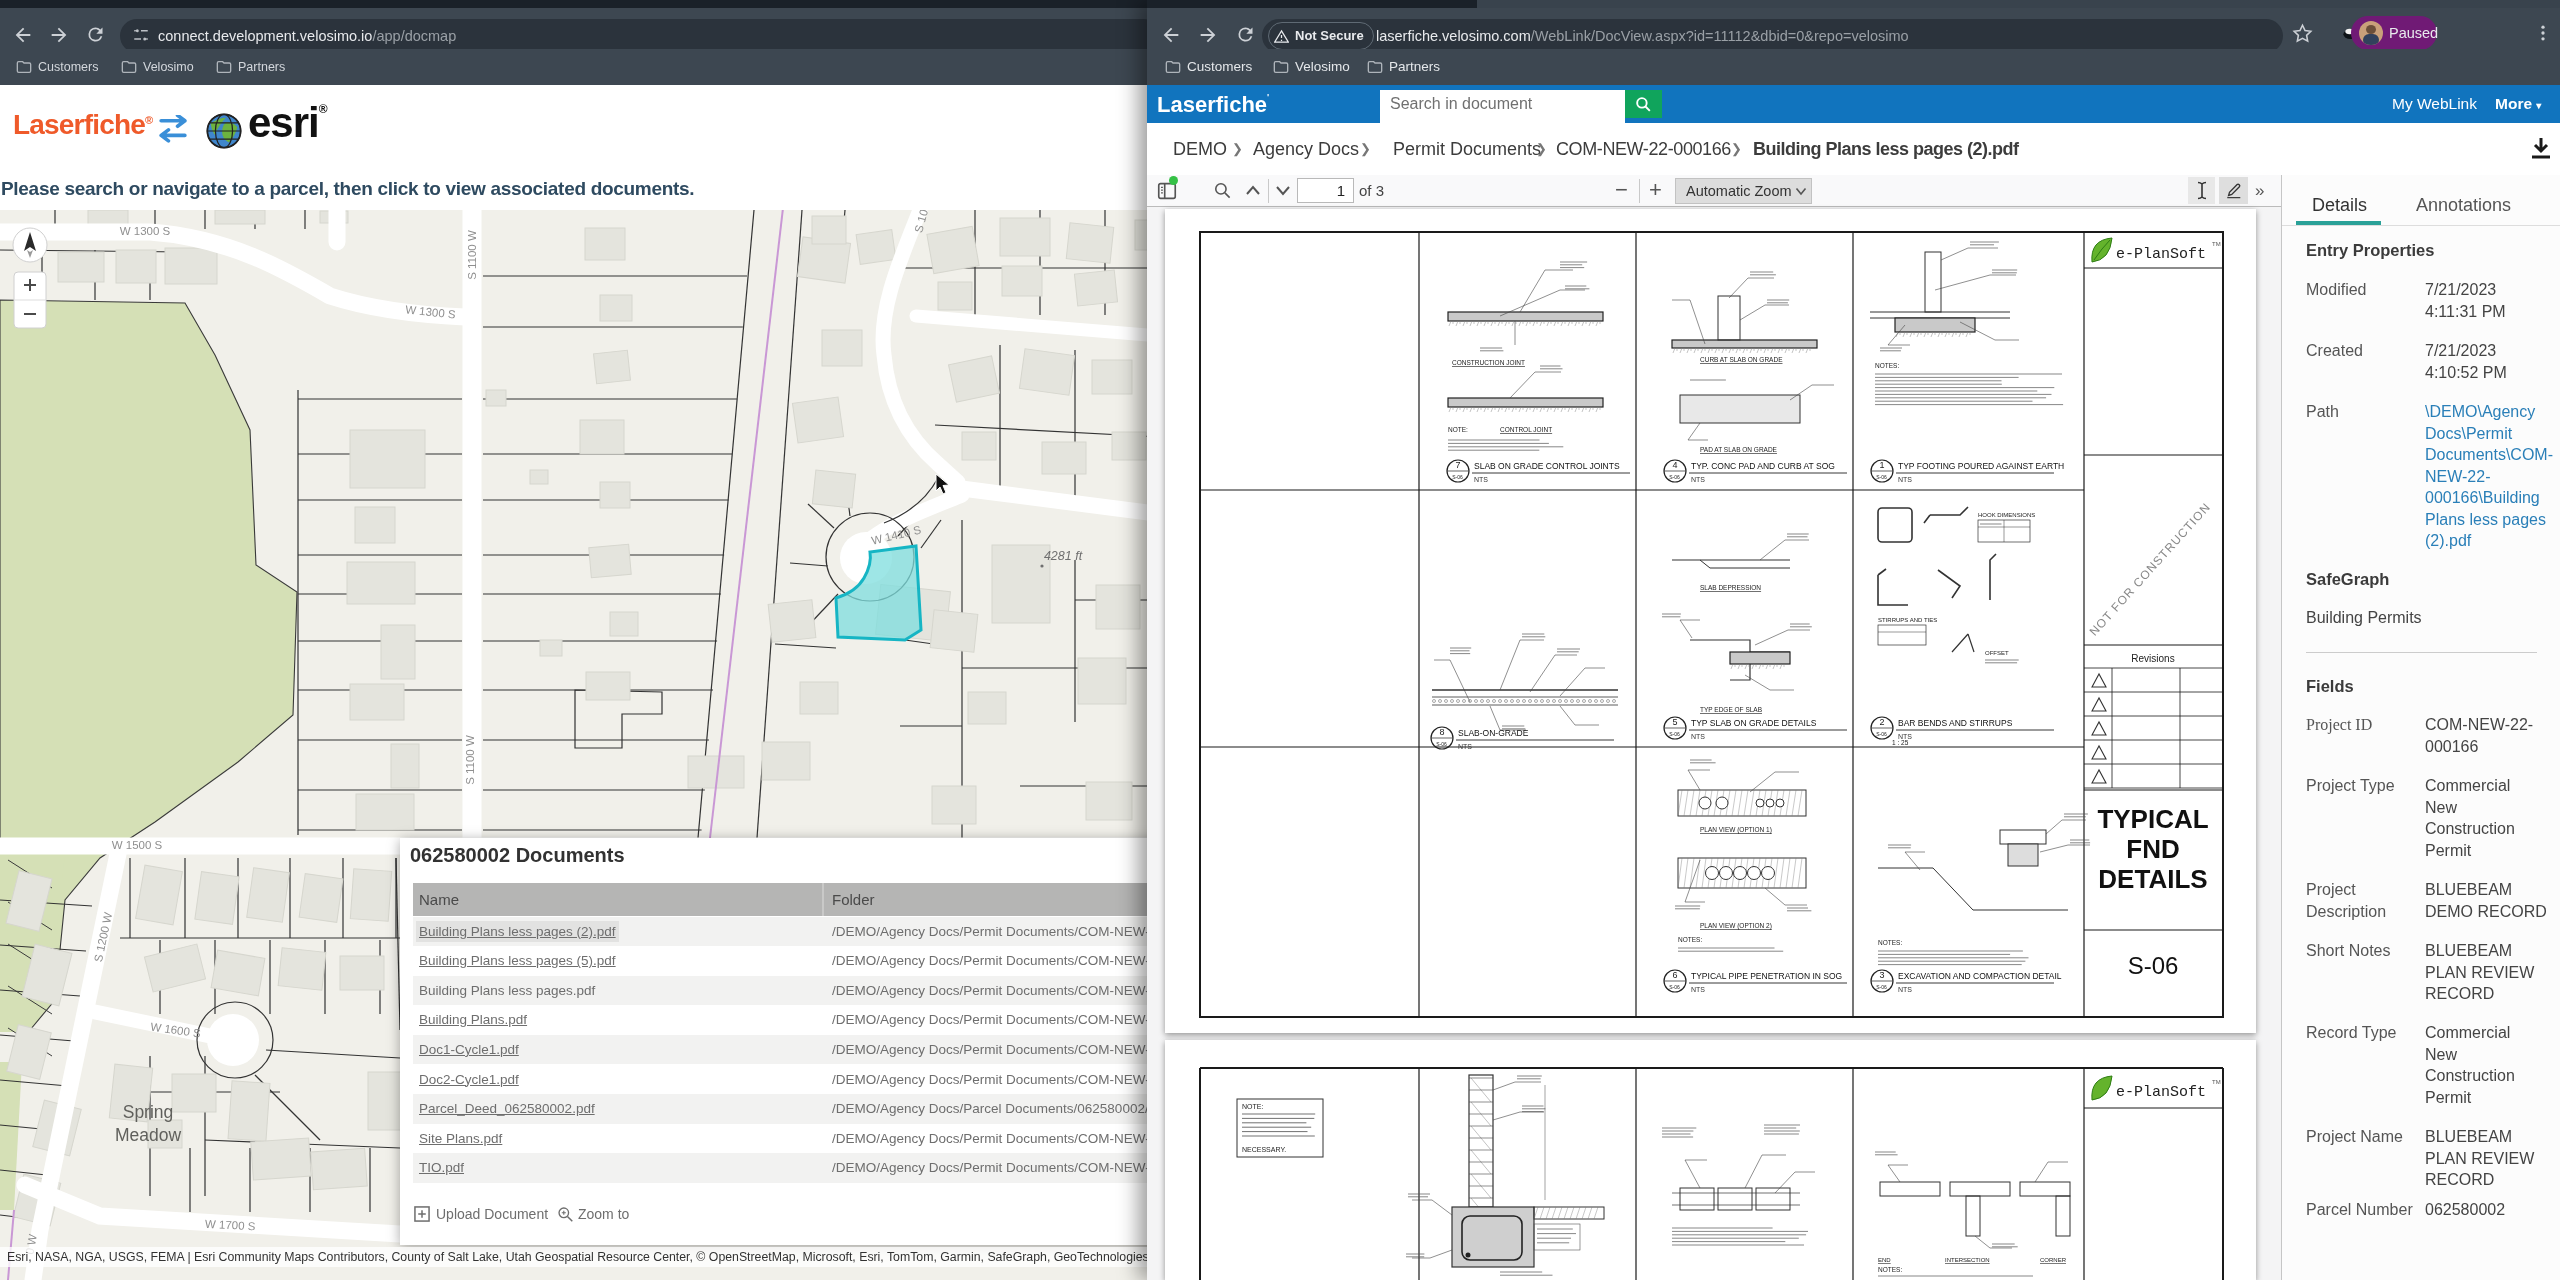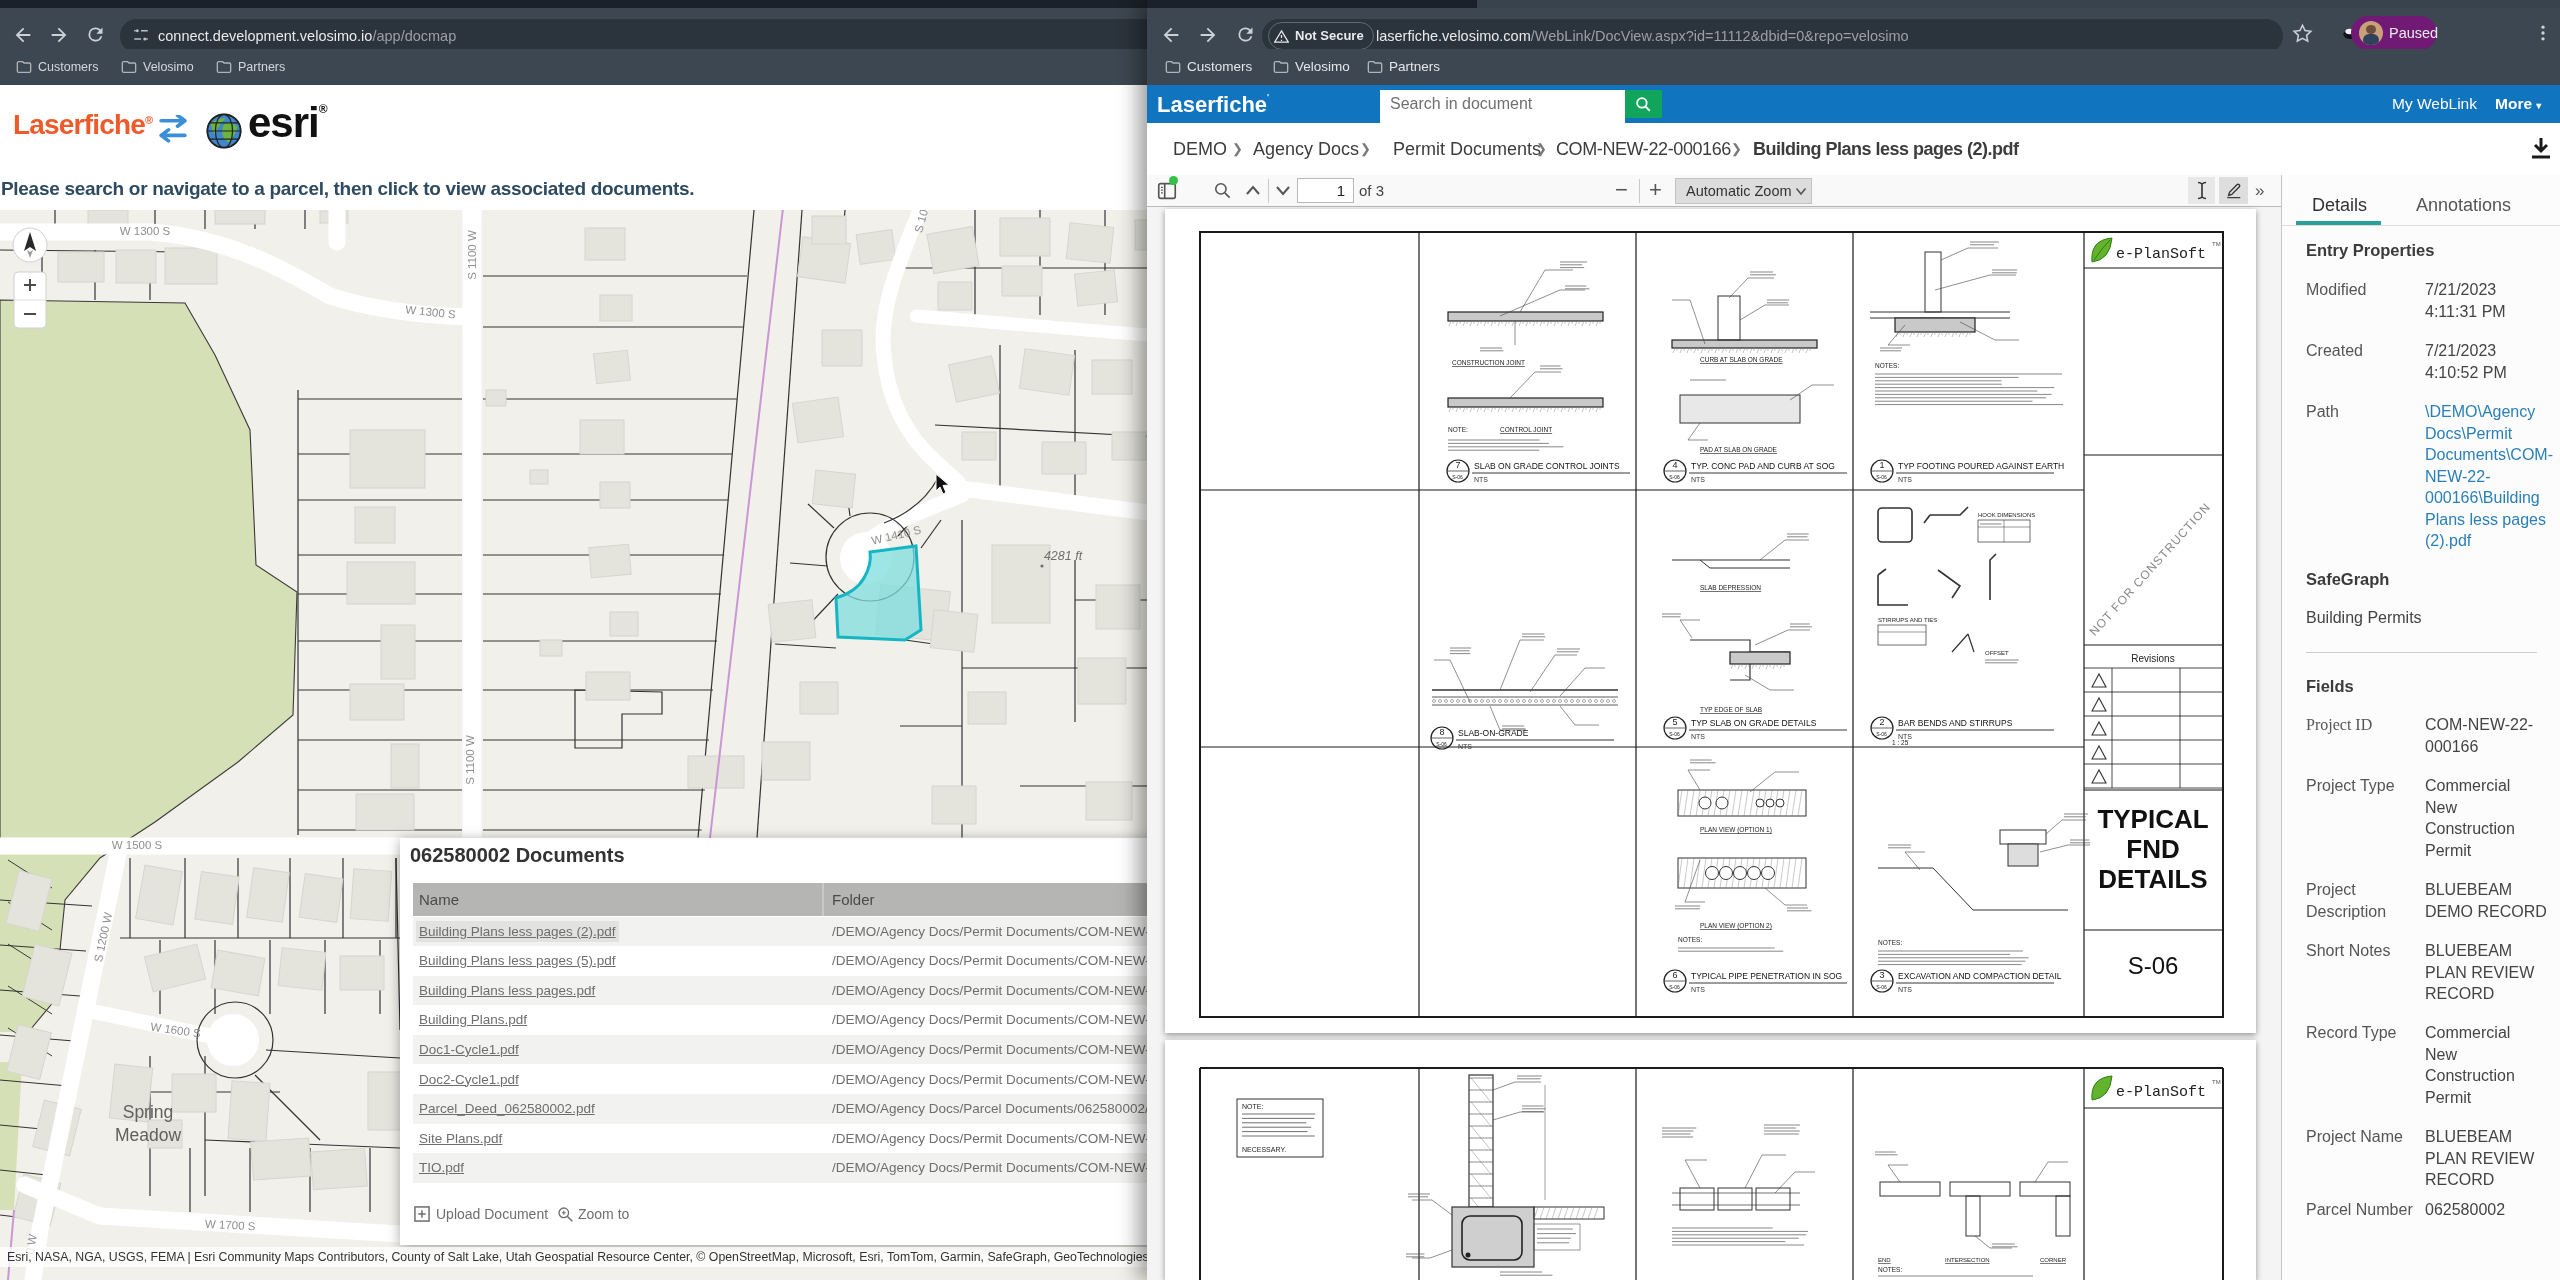--- a/index.html
+++ b/index.html
@@ -297,21 +297,21 @@
 <div style="position:absolute;left:19px;top:45px;line-height:33px;font-size:15px;color:#4a4a4a;">Name</div>
 <div style="position:absolute;left:422px;top:45px;width:2px;height:33px;background:#c9c9c8;"></div>
 <div style="position:absolute;left:432px;top:45px;line-height:33px;font-size:15px;color:#4a4a4a;">Folder</div>
 <div style="position:absolute;left:13px;top:78.5px;width:747px;height:29.6px;background:#f2f2f1;"></div>
 <div style="position:absolute;left:19px;top:78.5px;line-height:29.6px;font-size:13.5px;color:#6e6e6e;white-space:nowrap;"><span style="text-decoration:underline;background:#e2e2e1;box-shadow:0 0 0 3px #e2e2e1;">Building Plans less pages (2).pdf</span></div>
 <div style="position:absolute;left:432px;top:78.5px;line-height:29.6px;font-size:13.5px;color:#6e6e6e;white-space:nowrap;overflow:hidden;width:316px;">/DEMO/Agency Docs/Permit Documents/COM-NEW-22-0</div>
 <div style="position:absolute;left:13px;top:108.1px;width:747px;height:29.6px;background:#ffffff;"></div>
 <div style="position:absolute;left:19px;top:108.1px;line-height:29.6px;font-size:13.5px;color:#6e6e6e;white-space:nowrap;"><span style="text-decoration:underline;">Building Plans less pages (5).pdf</span></div>
 <div style="position:absolute;left:432px;top:108.1px;line-height:29.6px;font-size:13.5px;color:#6e6e6e;white-space:nowrap;overflow:hidden;width:316px;">/DEMO/Agency Docs/Permit Documents/COM-NEW-22-0</div>
 <div style="position:absolute;left:13px;top:137.7px;width:747px;height:29.6px;background:#f2f2f1;"></div>
-<div style="position:absolute;left:19px;top:137.7px;line-height:29.6px;font-size:13.5px;color:#6e6e6e;white-space:nowrap;"><span style="text-decoration:underline;text-align:right;">Building Plans less pages.pdf</span></div>
+<div style="position:absolute;left:19px;top:137.7px;line-height:29.6px;font-size:13.5px;color:#6e6e6e;white-space:nowrap;"><span style="text-align:right;">Building Plans less pages.pdf</span></div>
 <div style="position:absolute;left:432px;top:137.7px;line-height:29.6px;font-size:13.5px;color:#6e6e6e;white-space:nowrap;overflow:hidden;width:316px;">/DEMO/Agency Docs/Permit Documents/COM-NEW-22-0</div>
 <div style="position:absolute;left:13px;top:167.3px;width:747px;height:29.6px;background:#ffffff;"></div>
 <div style="position:absolute;left:19px;top:167.3px;line-height:29.6px;font-size:13.5px;color:#6e6e6e;white-space:nowrap;"><span style="text-decoration:underline;">Building Plans.pdf</span></div>
 <div style="position:absolute;left:432px;top:167.3px;line-height:29.6px;font-size:13.5px;color:#6e6e6e;white-space:nowrap;overflow:hidden;width:316px;">/DEMO/Agency Docs/Permit Documents/COM-NEW-22-0</div>
 <div style="position:absolute;left:13px;top:196.9px;width:747px;height:29.6px;background:#f2f2f1;"></div>
 <div style="position:absolute;left:19px;top:196.9px;line-height:29.6px;font-size:13.5px;color:#6e6e6e;white-space:nowrap;"><span style="text-decoration:underline;">Doc1-Cycle1.pdf</span></div>
 <div style="position:absolute;left:432px;top:196.9px;line-height:29.6px;font-size:13.5px;color:#6e6e6e;white-space:nowrap;overflow:hidden;width:316px;">/DEMO/Agency Docs/Permit Documents/COM-NEW-22-0</div>
 <div style="position:absolute;left:13px;top:226.5px;width:747px;height:29.6px;background:#ffffff;"></div>
 <div style="position:absolute;left:19px;top:226.5px;line-height:29.6px;font-size:13.5px;color:#6e6e6e;white-space:nowrap;"><span style="text-decoration:underline;">Doc2-Cycle1.pdf</span></div>
 <div style="position:absolute;left:432px;top:226.5px;line-height:29.6px;font-size:13.5px;color:#6e6e6e;white-space:nowrap;overflow:hidden;width:316px;">/DEMO/Agency Docs/Permit Documents/COM-NEW-22-0</div>

